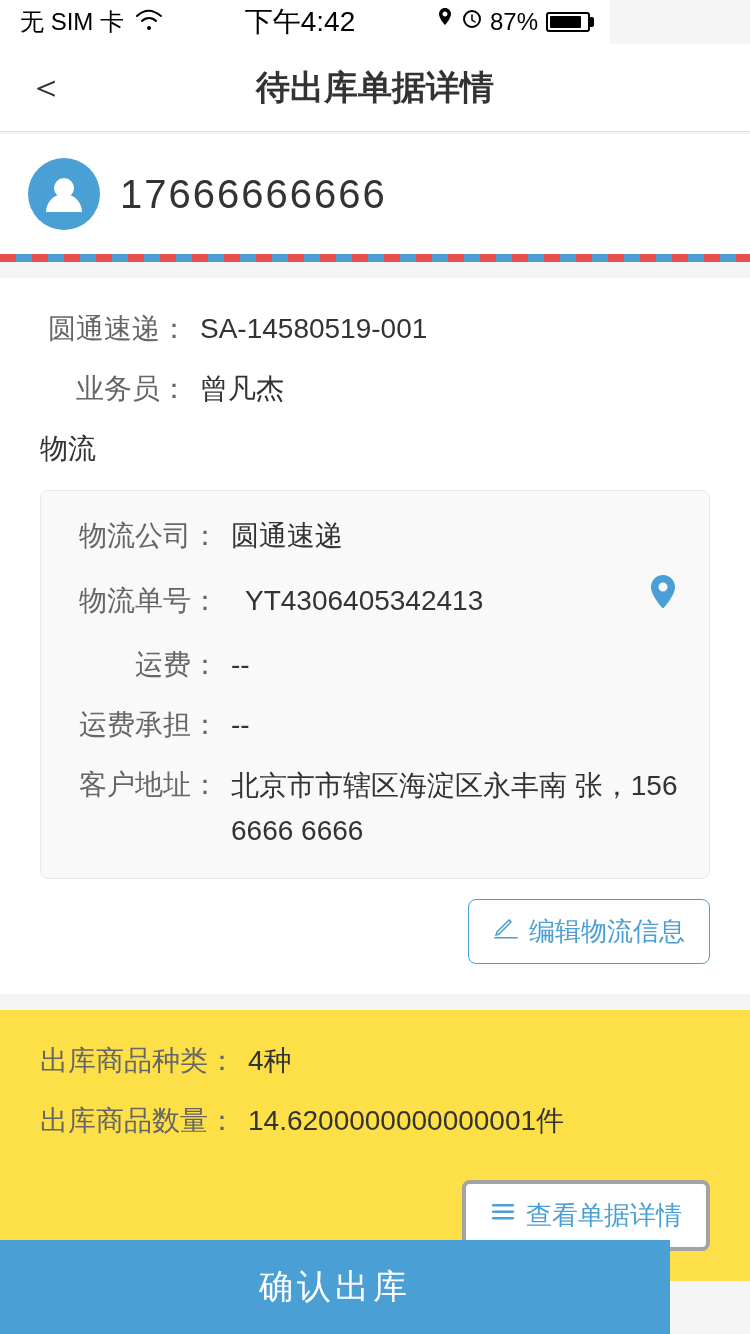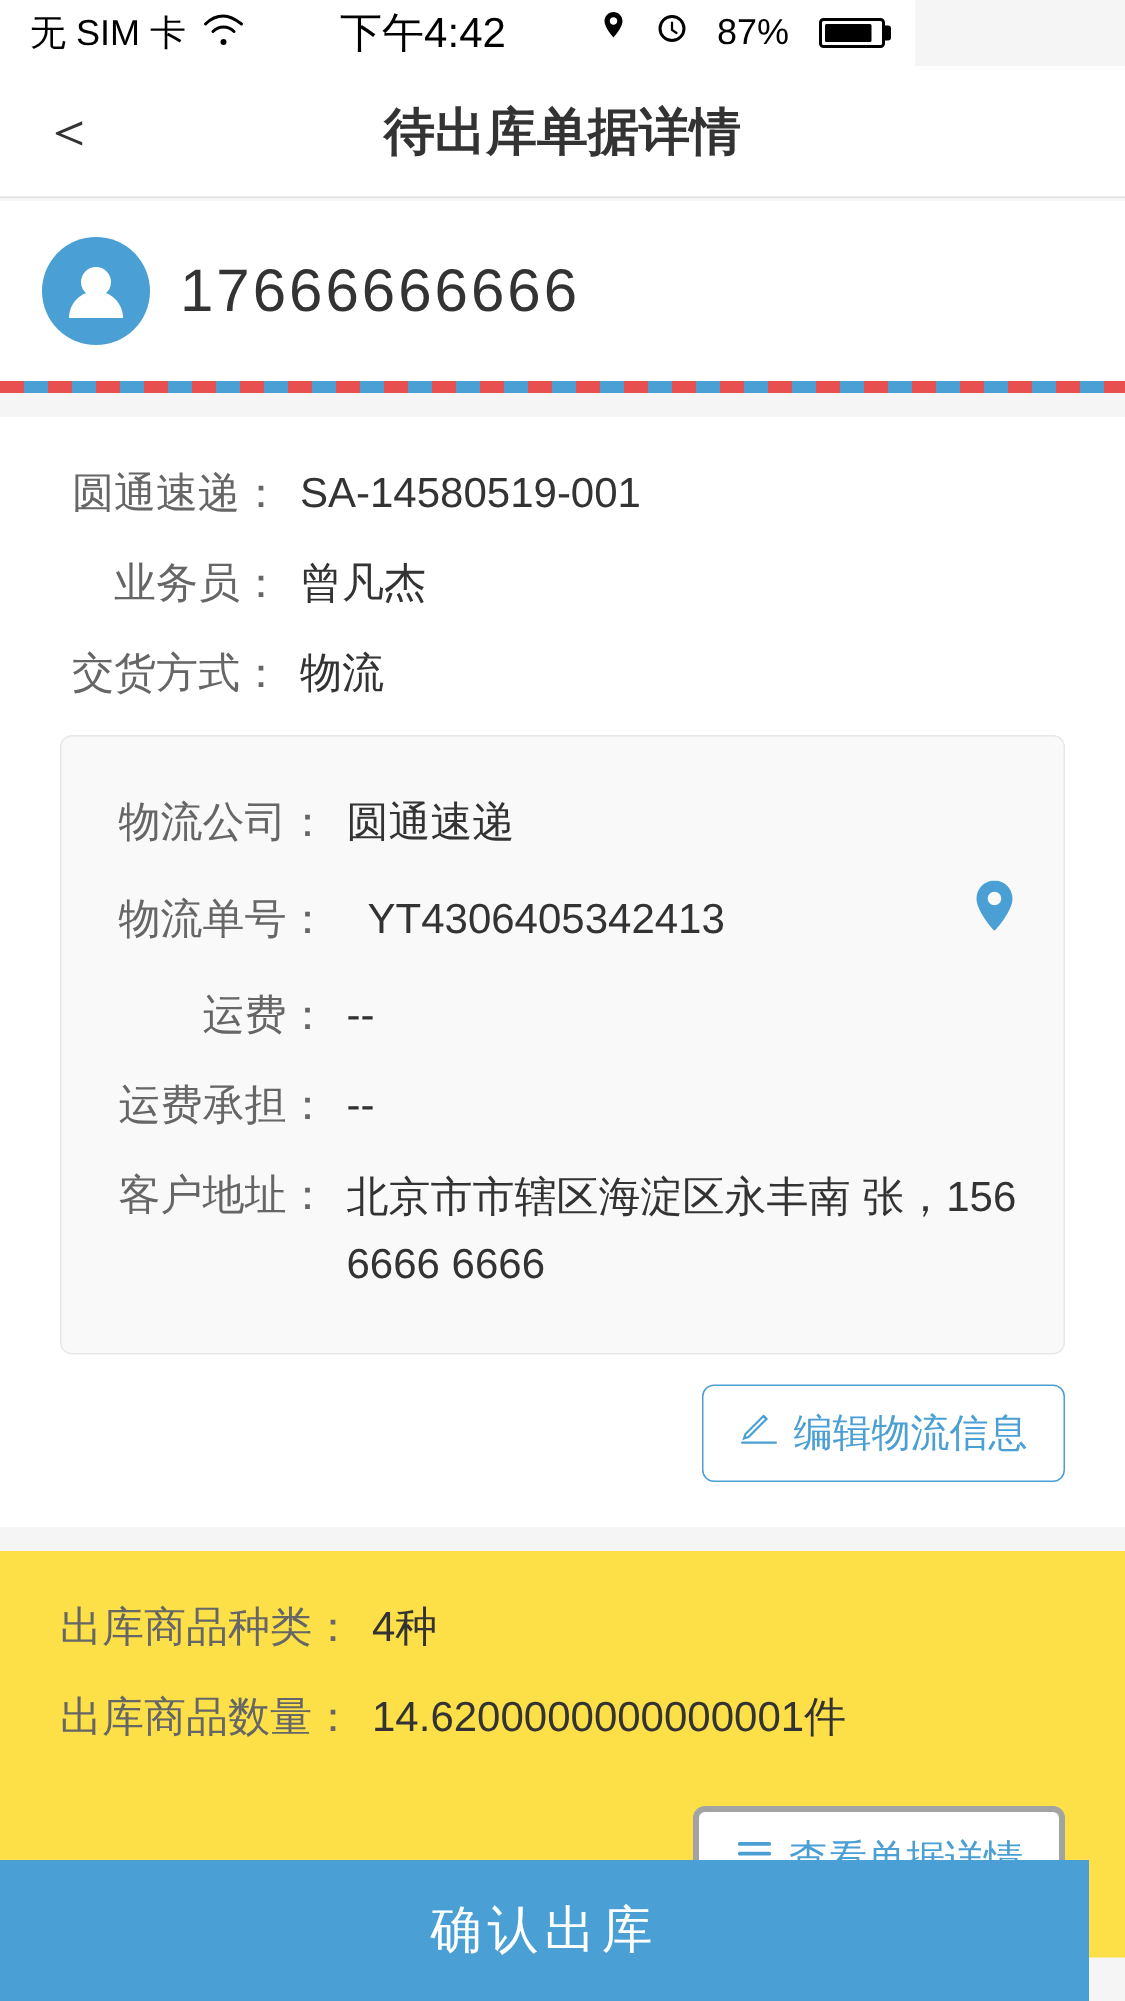--- a/index.html
+++ b/index.html
@@ -20,21 +20,21 @@
       background: #fff;
       display: flex;
       align-items: center;
       justify-content: space-between;
       padding: 0 20px;
       font-size: 24px;
       color: #000;
     }
     .status-left { display: flex; align-items: center; gap: 10px; }
     .status-center { font-size: 28px; font-weight: 500; }
-    .status-right { display: flex; align-items: center; gap: 20px; font-size: 24px; }
+    .status-right { display: flex; align-items: center; gap: 8px; font-size: 24px; }
     .wifi-icon { font-size: 22px; }
     .battery-bar {
       width: 44px; height: 20px;
       border: 2px solid #000;
       border-radius: 3px;
       position: relative;
       display: inline-flex;
       align-items: center;
       padding: 2px;
     }
@@ -148,21 +148,21 @@
       font-size: 28px;
       flex: 1;
     }
 
     
     .logistics-card {
       background: #f9f9f9;
       border: 1px solid #e8e8e8;
       border-radius: 8px;
       margin-top: 20px;
-      padding: 36px 30px;
+      padding: 24px 30px;
     }
 
     .tracking-number-row {
       display: flex;
       align-items: center;
       gap: 14px;
     }
     .location-icon {
       color: #4a9fd4;
       font-size: 32px;
@@ -212,21 +212,21 @@
       float: right;
       margin-top: 20px;
       background: #fff;
     }
 
     
     .confirm-btn-container {
       position: fixed;
       bottom: 0;
       left: 0;
-      width: 726px;
+      width: 670px;
       background: #4a9fd4;
       padding: 24px 40px;
       text-align: center;
     }
     .confirm-btn {
       color: #fff;
       font-size: 34px;
       font-weight: 500;
       letter-spacing: 4px;
       cursor: pointer;
@@ -292,21 +292,20 @@
   <div class="section">
     <div class="info-row">
       <span class="info-label">圆通速递：</span>
       <span class="info-value">SA-14580519-001</span>
     </div>
     <div class="info-row">
       <span class="info-label">业务员：</span>
       <span class="info-value">曾凡杰</span>
     </div>
     <div class="info-row">
-      <span class="info-label">交货方式：</span>
       <span class="info-value">物流</span>
     </div>
 
     <div class="logistics-card">
       <div class="info-row">
         <span class="info-label">物流公司：</span>
         <span class="info-value">圆通速递</span>
       </div>
       <div class="info-row tracking-number-row">
         <span class="info-label">物流单号：</span>

